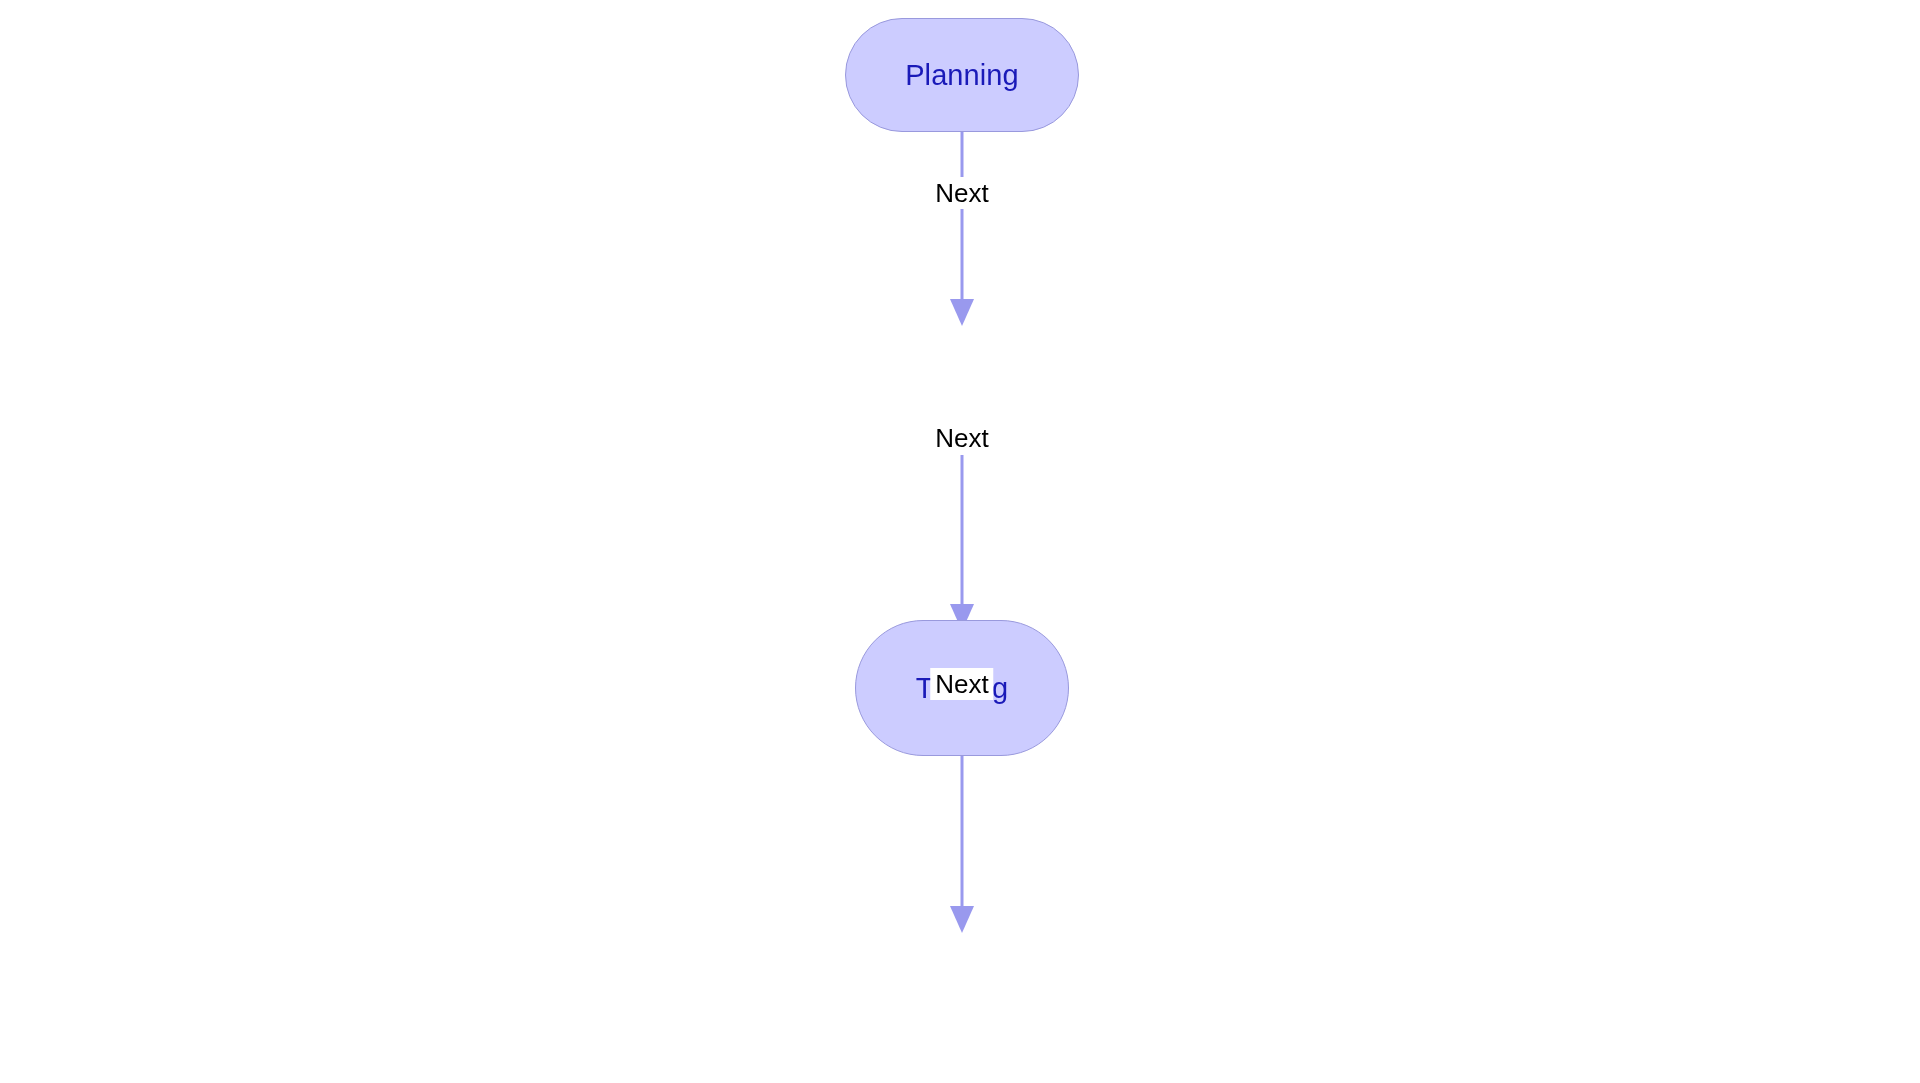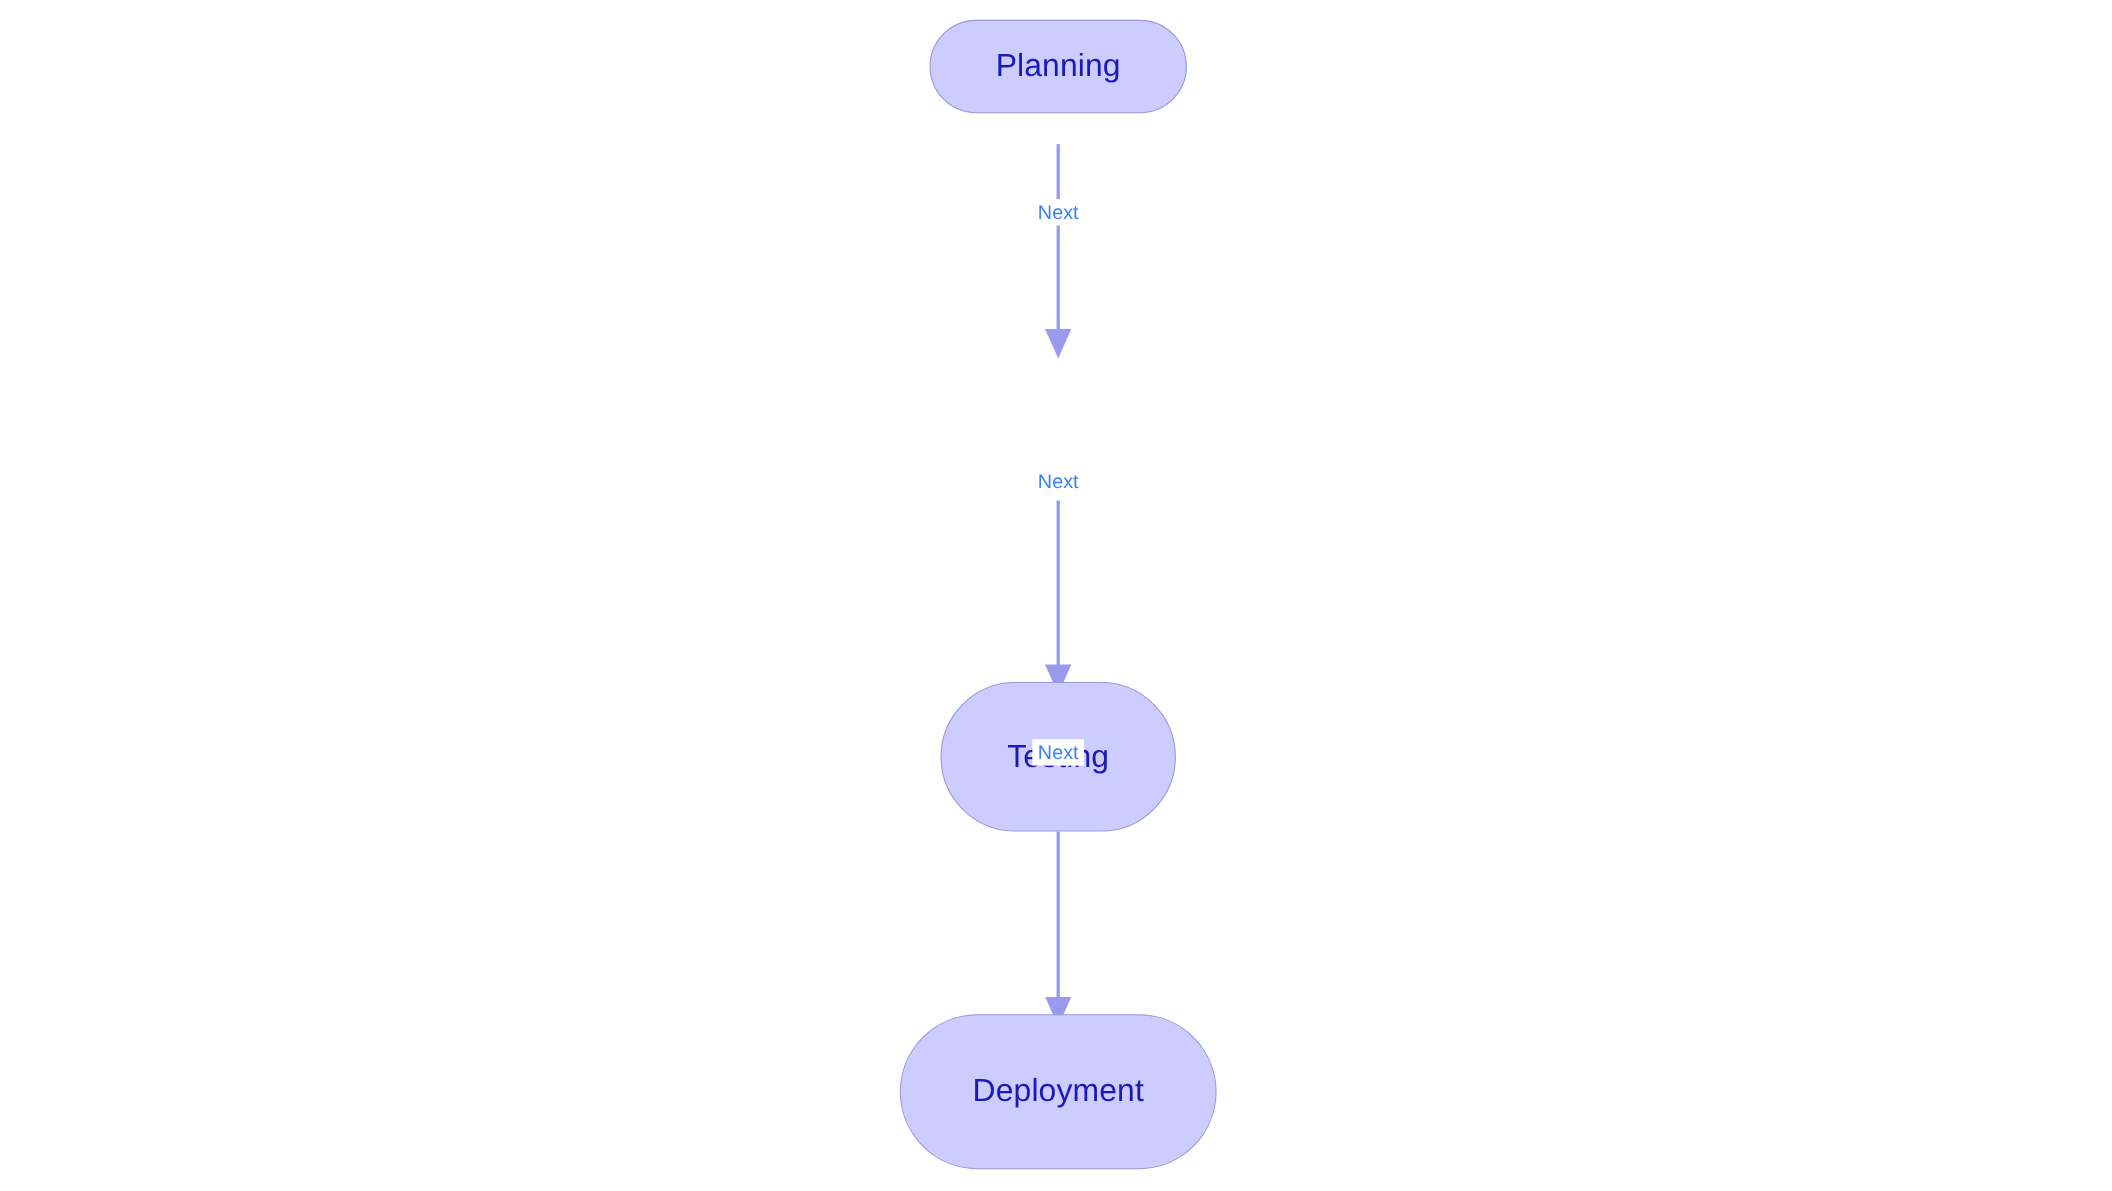--- a/index.html
+++ b/index.html
@@ -44,31 +44,31 @@
     font-size: 29px;
     font-weight: 400;
     line-height: 1;
     letter-spacing: 0.1px;
     white-space: nowrap;
   }
   .edge-label {
     position: absolute;
     transform: translate(-50%, -50%);
     background: #ffffff;
-    color: #3b82f6;
+    color: #000000;
     font-family: "Liberation Sans", sans-serif;
-    font-size: 18px;
+    font-size: 26px;
     line-height: 1;
     padding: 3px 5px;
     white-space: nowrap;
     z-index: 3;
   }
 
   
-  #node-planning   { left: 845px;  top: 18px;  width: 234px; height: 85px; }
+  #node-planning   { left: 845px;  top: 18px;  width: 234px; height: 114px; }
   #node-development{ left: 805px;  top: 315px; width: 314px; height: 140px; }
   #node-testing    { left: 855px;  top: 620px; width: 214px; height: 136px; }
   #node-deployment { left: 818px;  top: 922px; width: 288px; height: 141px; }
 
   
   #edge-label-1 { left: 962px; top: 193px; }
   #edge-label-2 { left: 962px; top: 438px; }
   #edge-label-3 { left: 962px; top: 684px; }
 </style>
 </head>
@@ -92,23 +92,20 @@
 
   <div class="flow-node" id="node-planning">
     <span class="node-label">Planning</span>
   </div>
 
 
   <div class="flow-node" id="node-testing">
     <span class="node-label">Testing</span>
   </div>
 
-  <div class="flow-node" id="node-deployment">
-    <span class="node-label">Deployment</span>
-  </div>
 
   <div class="edge-label" id="edge-label-1">Next</div>
 
   <div class="edge-label" id="edge-label-2">Next</div>
 
   <div class="edge-label" id="edge-label-3">Next</div>
 
 </div>
 
 </body></html>

